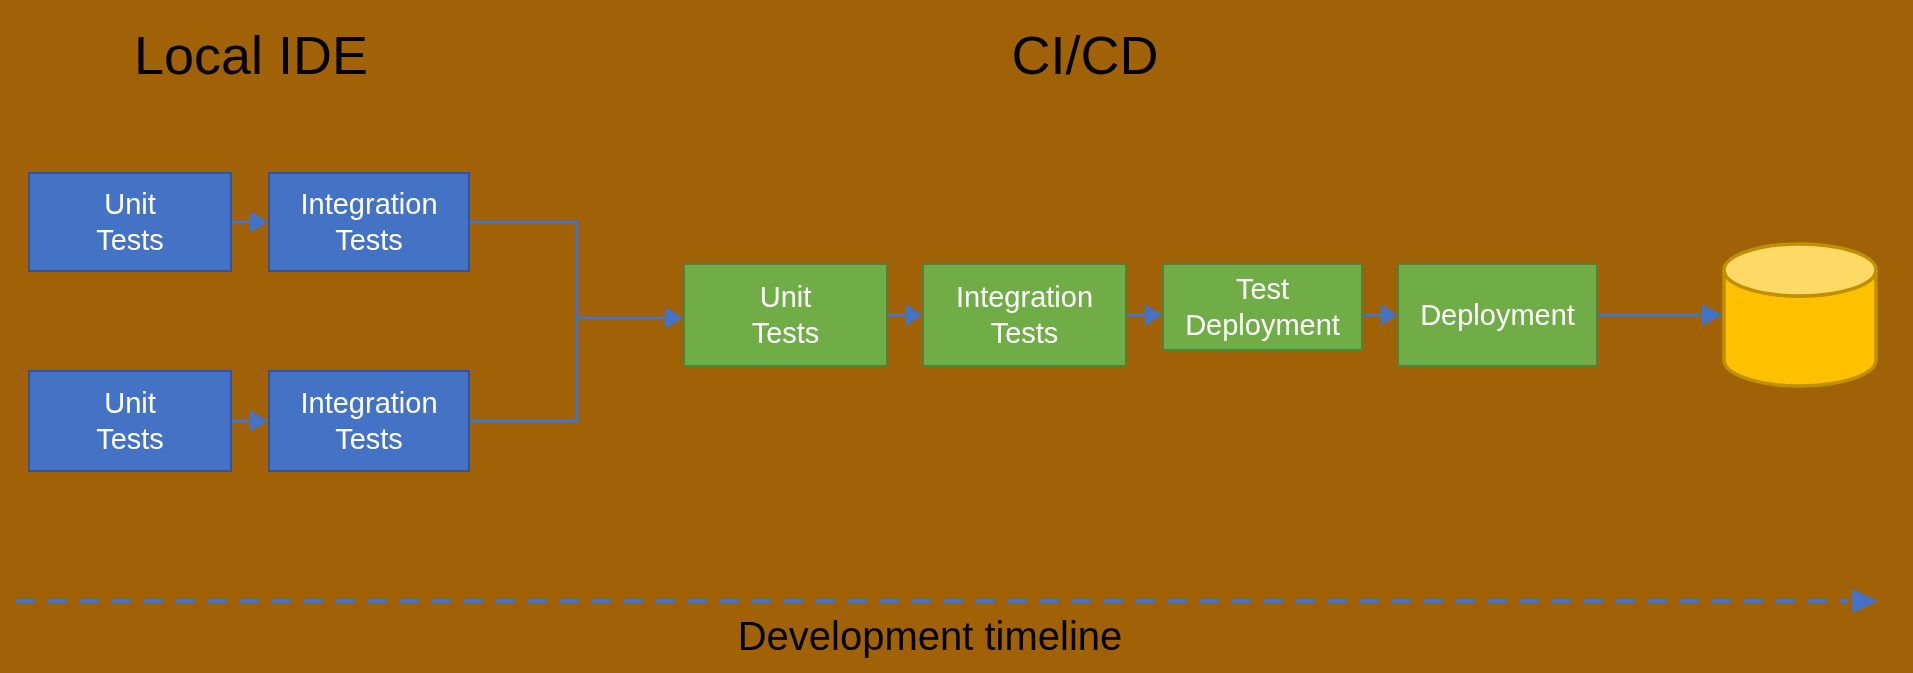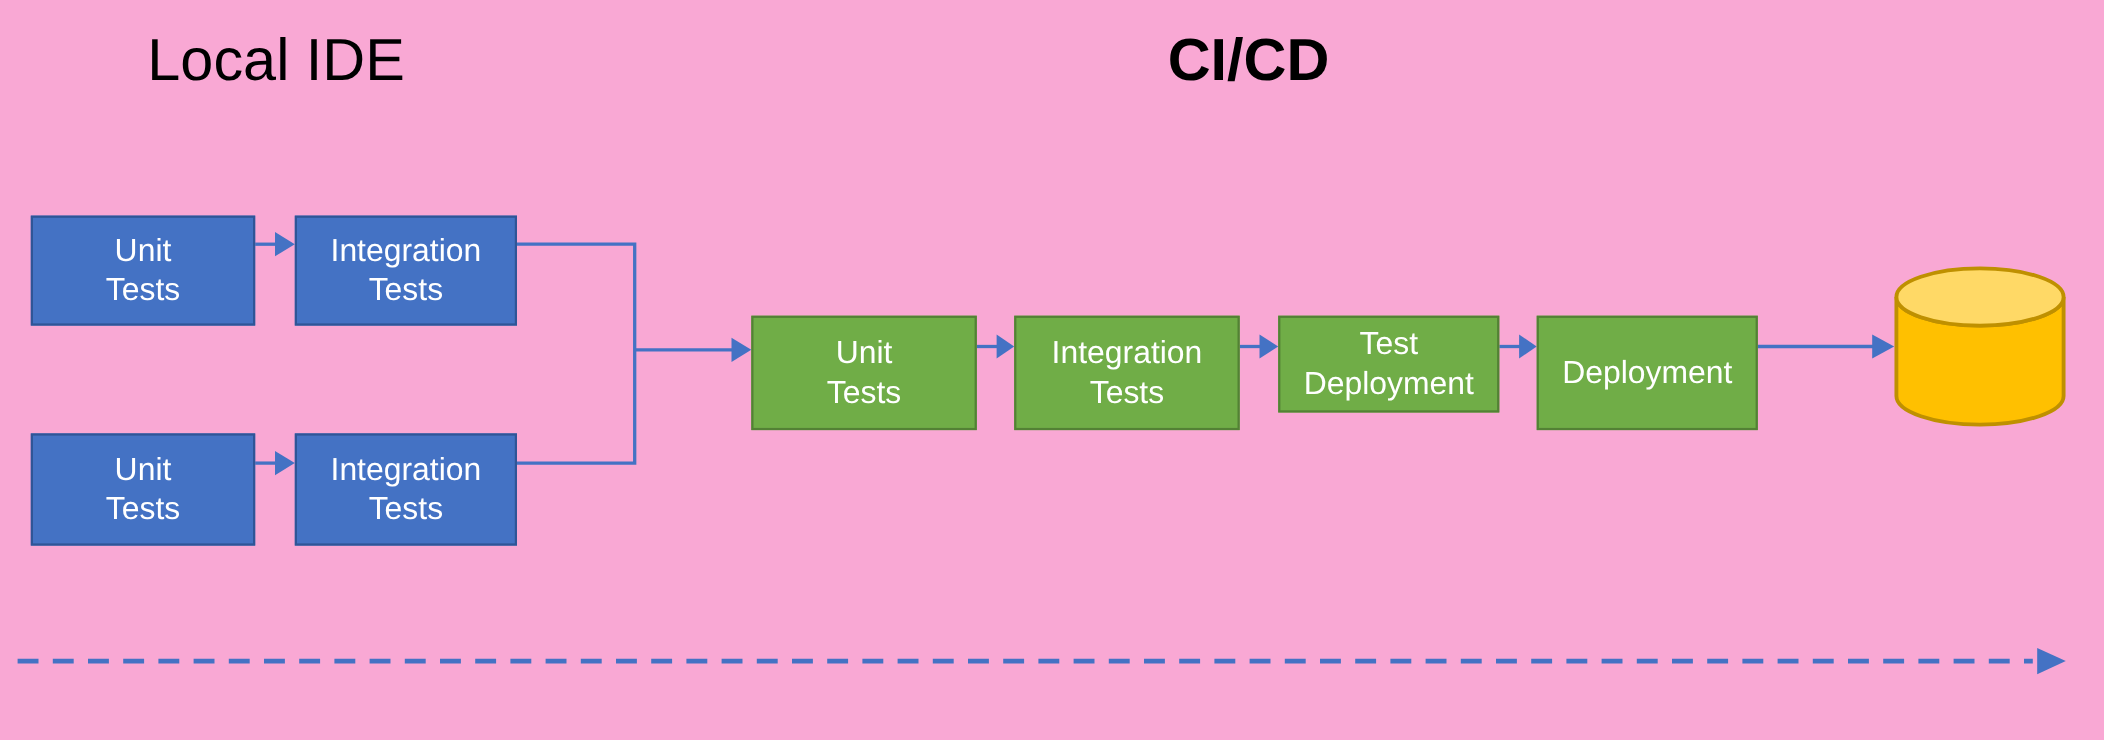--- a/index.html
+++ b/index.html
@@ -11,21 +11,21 @@
     --db-top:#FFD966;
     --db-border:#BF9000;
     --box-text:#FFFFFF;
     --title-text:#000000;
   }
   html,body{margin:0;padding:0;background:#fff;}
   body{font-family:"Liberation Sans","DejaVu Sans",sans-serif;}
   .canvas{
     position:relative;
     width:1913px;height:673px;
-    background:#f9a8d4;
+    background:#a16207;
     overflow:hidden;
   }
   .overlay{
     position:absolute;left:0;top:0;width:1913px;height:673px;
     pointer-events:none;
   }
   .conn{stroke:var(--accent-blue);stroke-width:3;fill:none;}
   .head{fill:var(--accent-blue);stroke:none;}
   .dash{stroke:var(--accent-blue);stroke-width:4.5;stroke-dasharray:19 13;fill:none;}
   .db-body{fill:var(--db-body);stroke:var(--db-border);stroke-width:3.5;}
@@ -39,21 +39,20 @@
     white-space:nowrap;
     line-height:1.1;
   }
   .box{
     position:absolute;
     display:flex;align-items:center;justify-content:center;
     text-align:center;
     box-sizing:border-box;
     border:2.5px solid;
     z-index:2;
-    margin-top:24px;
   }
   .box span{
     white-space:pre-line;
     color:var(--box-text);
     font-size:29px;
     line-height:36px;
     font-weight:400;
   }
   .box.blue{background:var(--accent-blue);border-color:var(--accent-blue-border);}
   .box.green{background:var(--accent-green);border-color:var(--accent-green-border);}
@@ -114,21 +113,21 @@
     </g>
 
     <g>
       <line class="dash" x1="16" y1="601" x2="1848" y2="601"></line>
       <polygon class="head" points="1852,589 1852,613 1878,601"></polygon>
     </g>
   </svg>
 
   <div class="title" style="left:251px;top:26px;">Local IDE</div>
 
-  <div class="title" style="left:1135px;top:26px;font-weight:bold;">CI/CD</div>
+  <div class="title" style="left:1085px;top:26px;">CI/CD</div>
 
   <div class="box blue" style="left:28px;top:172px;width:204px;height:100px;">
     <span>Unit
 Tests</span>
   </div>
   <div class="box blue" style="left:268px;top:172px;width:202px;height:100px;">
     <span>Integration
 Tests</span>
   </div>
 
@@ -150,14 +149,15 @@
 Tests</span>
   </div>
   <div class="box green" style="left:1162px;top:263px;width:201px;height:88px;">
     <span>Test
 Deployment</span>
   </div>
   <div class="box green" style="left:1397px;top:263px;width:201px;height:104px;">
     <span>Deployment</span>
   </div>
 
+  <div class="timeline-label" style="left:930px;top:614px;">Development timeline</div>
 
 </div>
 
 </body></html>

